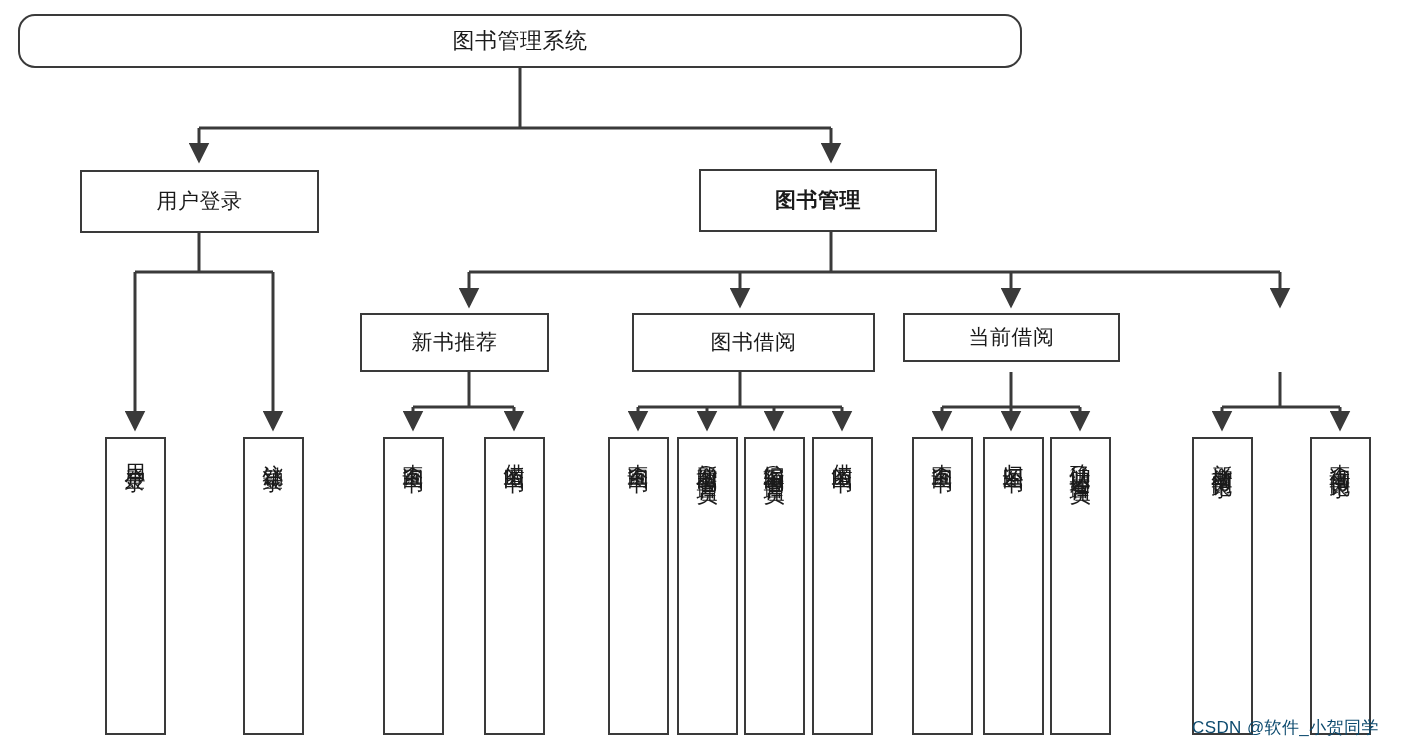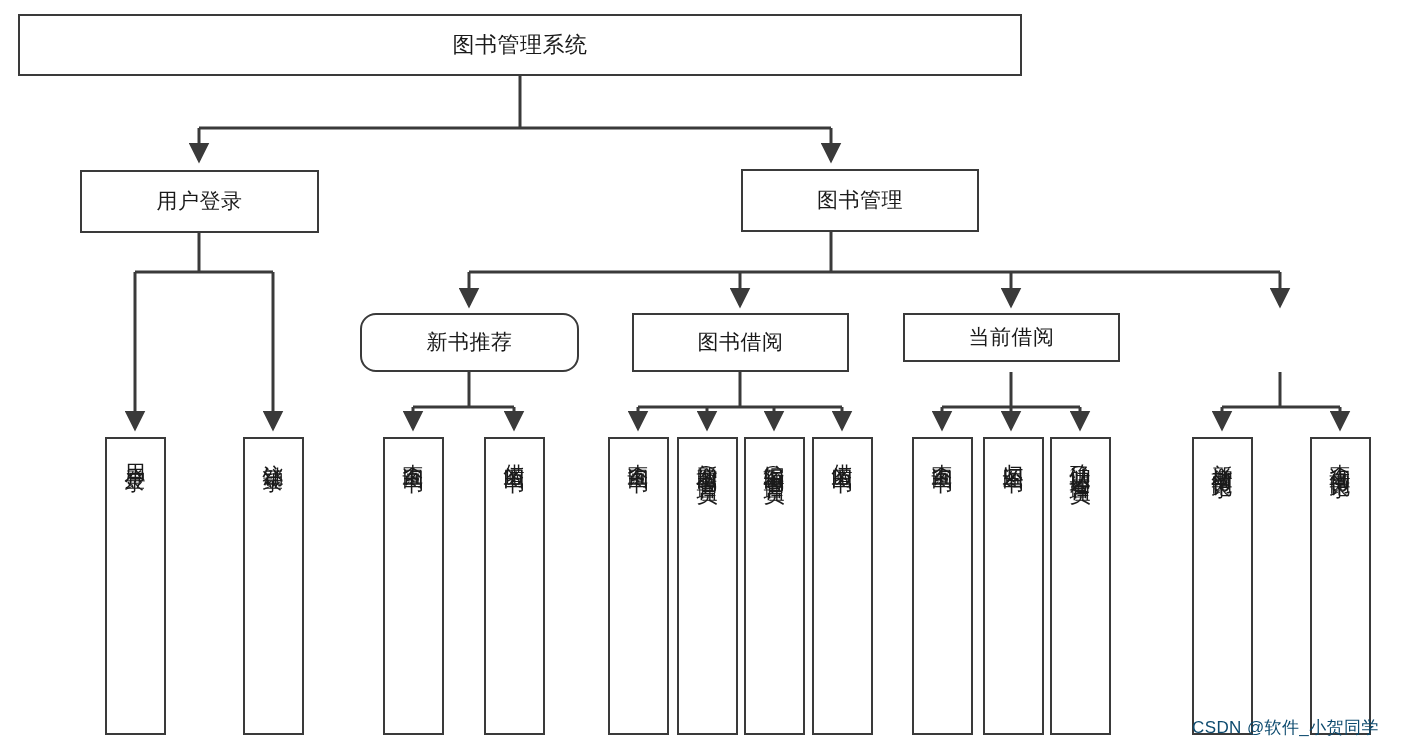--- a/index.html
+++ b/index.html
@@ -117,37 +117,37 @@
       <path d="M 1011 407 L 1011 428" marker-end="url(#arrow)"></path>
       <path d="M 1080 407 L 1080 428" marker-end="url(#arrow)"></path>
 
       <path d="M 1280 372 L 1280 407"></path>
       <path d="M 1222 407 L 1340 407"></path>
       <path d="M 1222 407 L 1222 428" marker-end="url(#arrow)"></path>
       <path d="M 1340 407 L 1340 428" marker-end="url(#arrow)"></path>
     </g>
   </svg>
 
-  <div class="node horizontal root" style="left:18px; top:14px; width:1004px; height:62px;">
+  <div class="node horizontal root" style="left:18px; top:14px; width:1004px; height:54px;border-radius:17px;">
     <span class="node-label">图书管理系统</span>
   </div>
 
   <div class="node horizontal" style="left:80px; top:170px; width:239px; height:63px;">
     <span class="node-label">用户登录</span>
   </div>
 
-  <div class="node horizontal" style="left:741px; top:169px; width:238px; height:63px;">
+  <div class="node horizontal" style="left:699px; top:169px; width:238px; height:63px;font-weight:bold;">
     <span class="node-label">图书管理</span>
   </div>
 
-  <div class="node horizontal" style="left:360px; top:313px; width:219px; height:59px;border-radius:16px;">
+  <div class="node horizontal" style="left:360px; top:313px; width:189px; height:59px;">
     <span class="node-label">新书推荐</span>
   </div>
 
-  <div class="node horizontal" style="left:632px; top:313px; width:217px; height:59px;">
+  <div class="node horizontal" style="left:632px; top:313px; width:243px; height:59px;">
     <span class="node-label">图书借阅</span>
   </div>
 
   <div class="node horizontal" style="left:903px; top:313px; width:217px; height:49px;">
     <span class="node-label">当前借阅</span>
   </div>
 
 
   <div class="node vertical" style="left:105px; top:437px; width:61px; height:298px;">
     <span class="node-label">用户登录</span>

